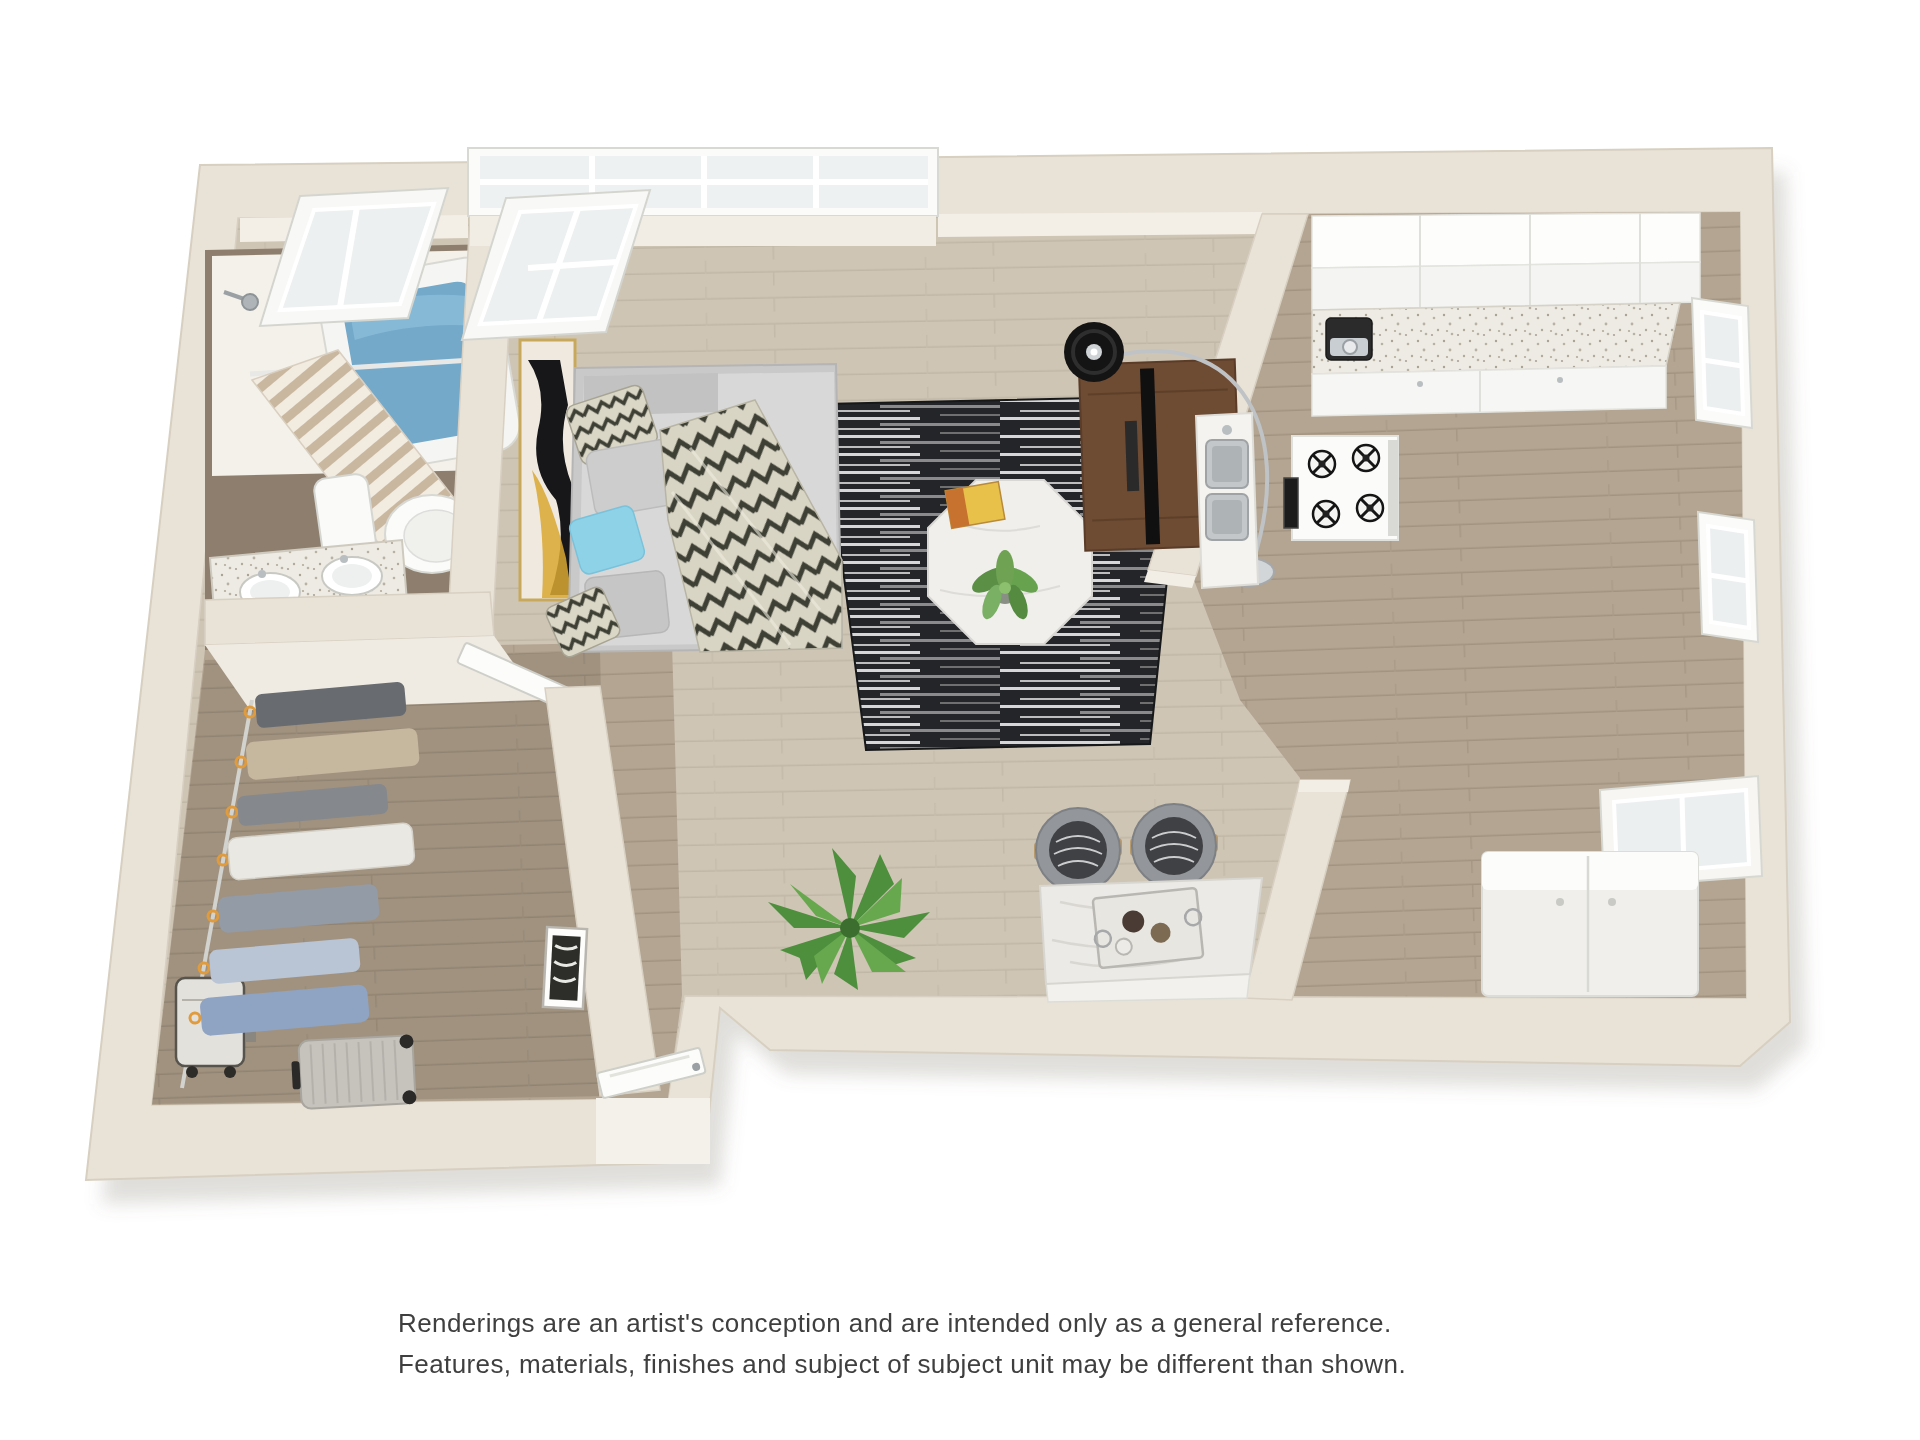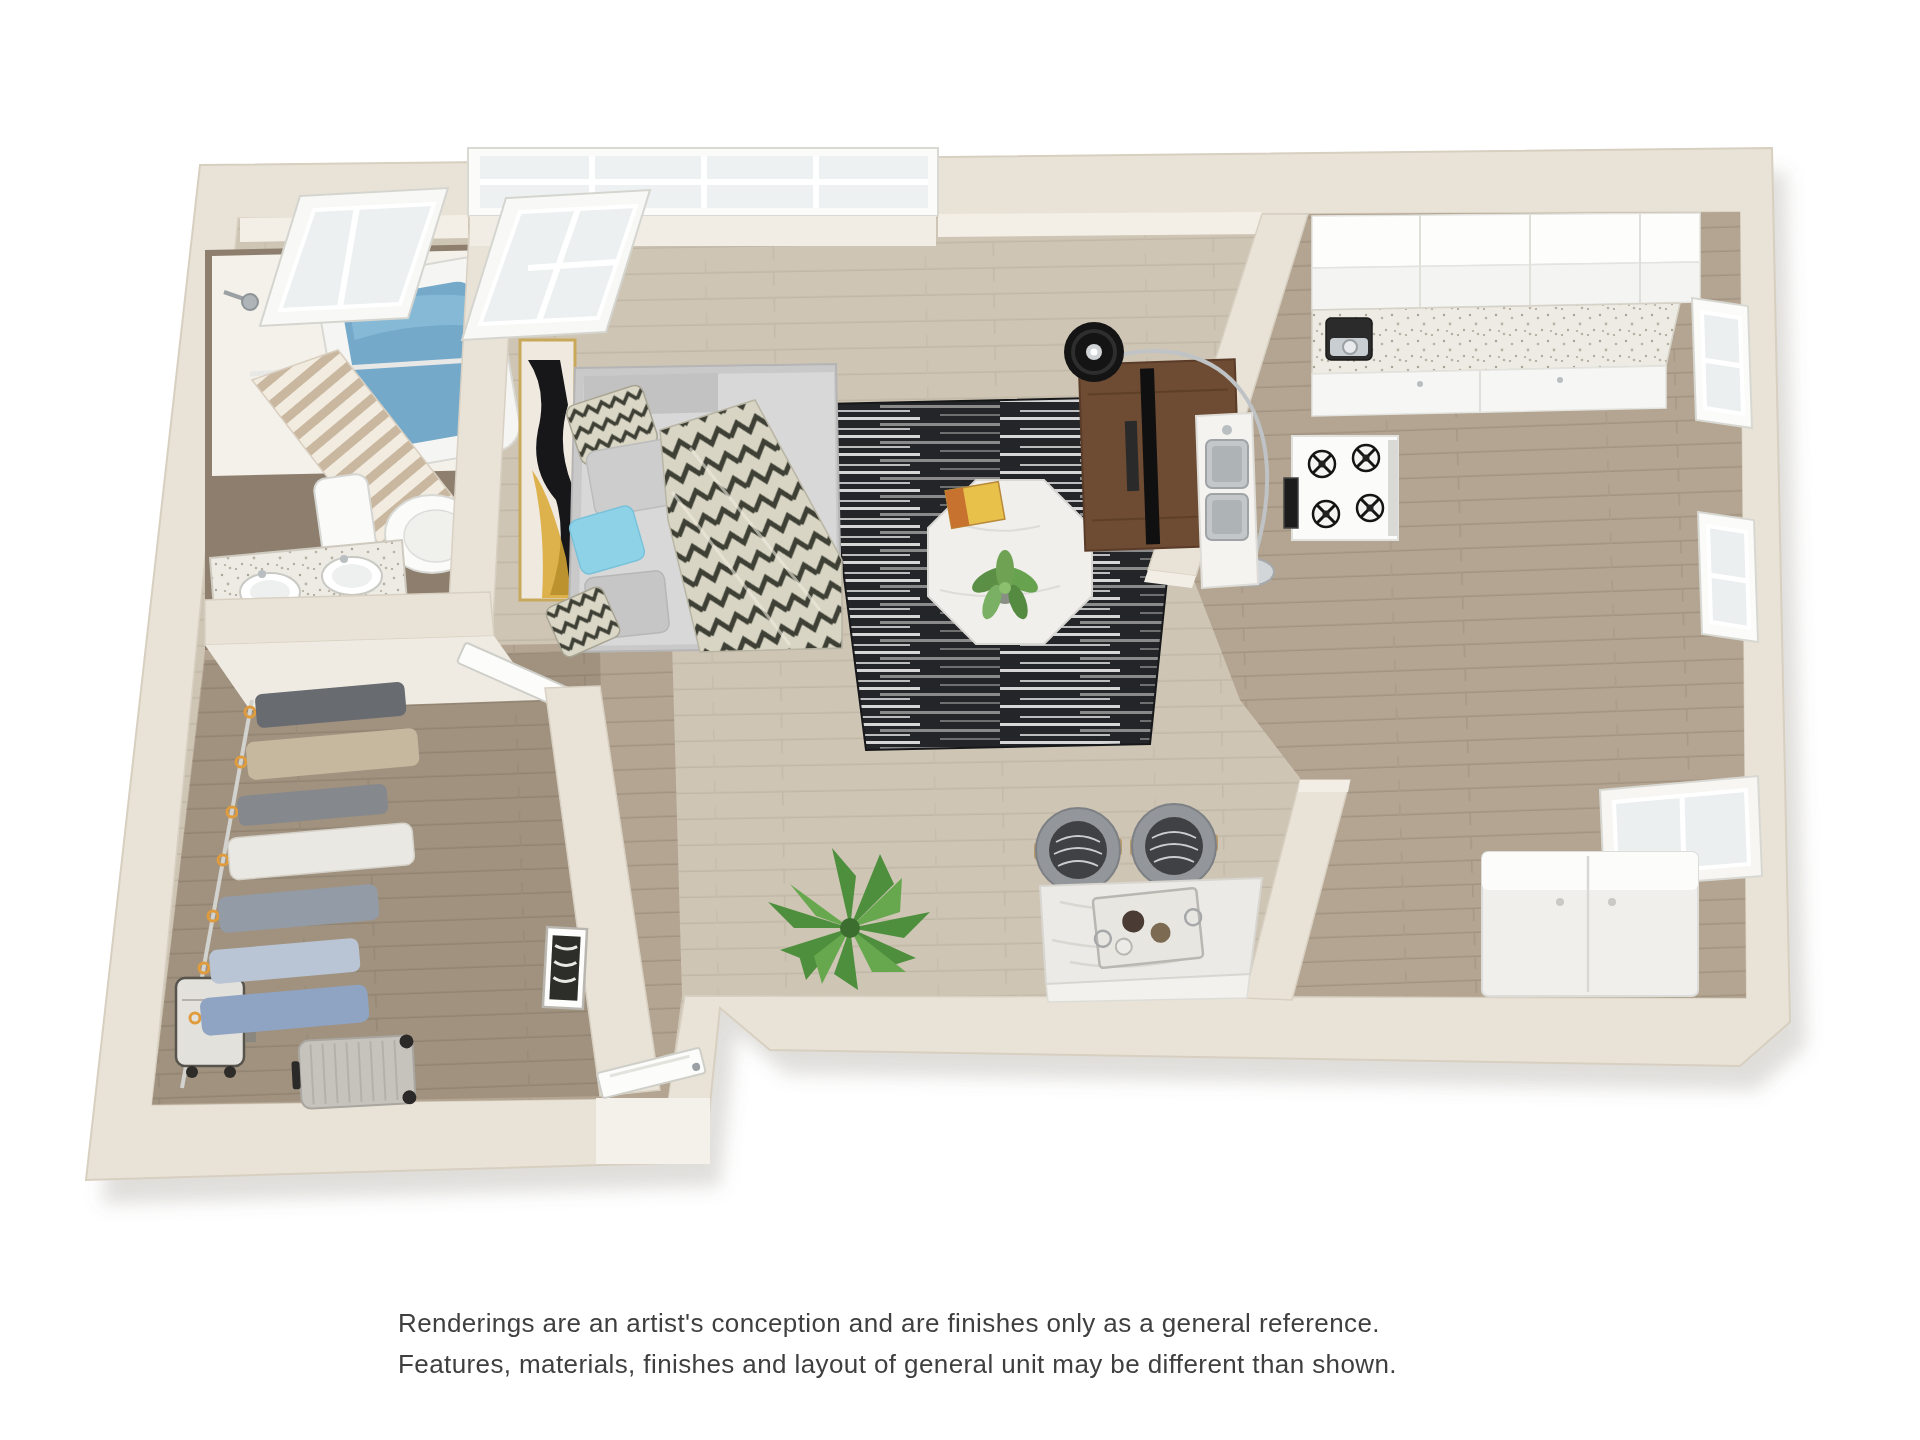--- a/index.html
+++ b/index.html
@@ -423,16 +423,16 @@
         <circle cx="1160" cy="934" r="10" fill="#7d6a52"></circle>
         <circle cx="1122" cy="944" r="8" fill="#ecebe8" stroke="#b9b7b2" stroke-width="2"></circle>
         <circle cx="1102" cy="934" r="8" fill="none" stroke="#a6a8aa" stroke-width="2.5"></circle>
         <circle cx="1194" cy="922" r="8" fill="none" stroke="#a6a8aa" stroke-width="2.5"></circle>
       </g>
     </g>
   </g>
 </svg>
 
 <div class="disclaimer">
-  <div>Renderings are an artist's conception and are finishes only as a general reference.</div>
-  <div>Features, materials, finishes and layout of general unit may be different than shown.</div>
+  <div>Renderings are an artist's conception and are intended only as a general reference.</div>
+  <div>Features, materials, finishes and subject of subject unit may be different than shown.</div>
 </div>
 </div>
 
 </body></html>

